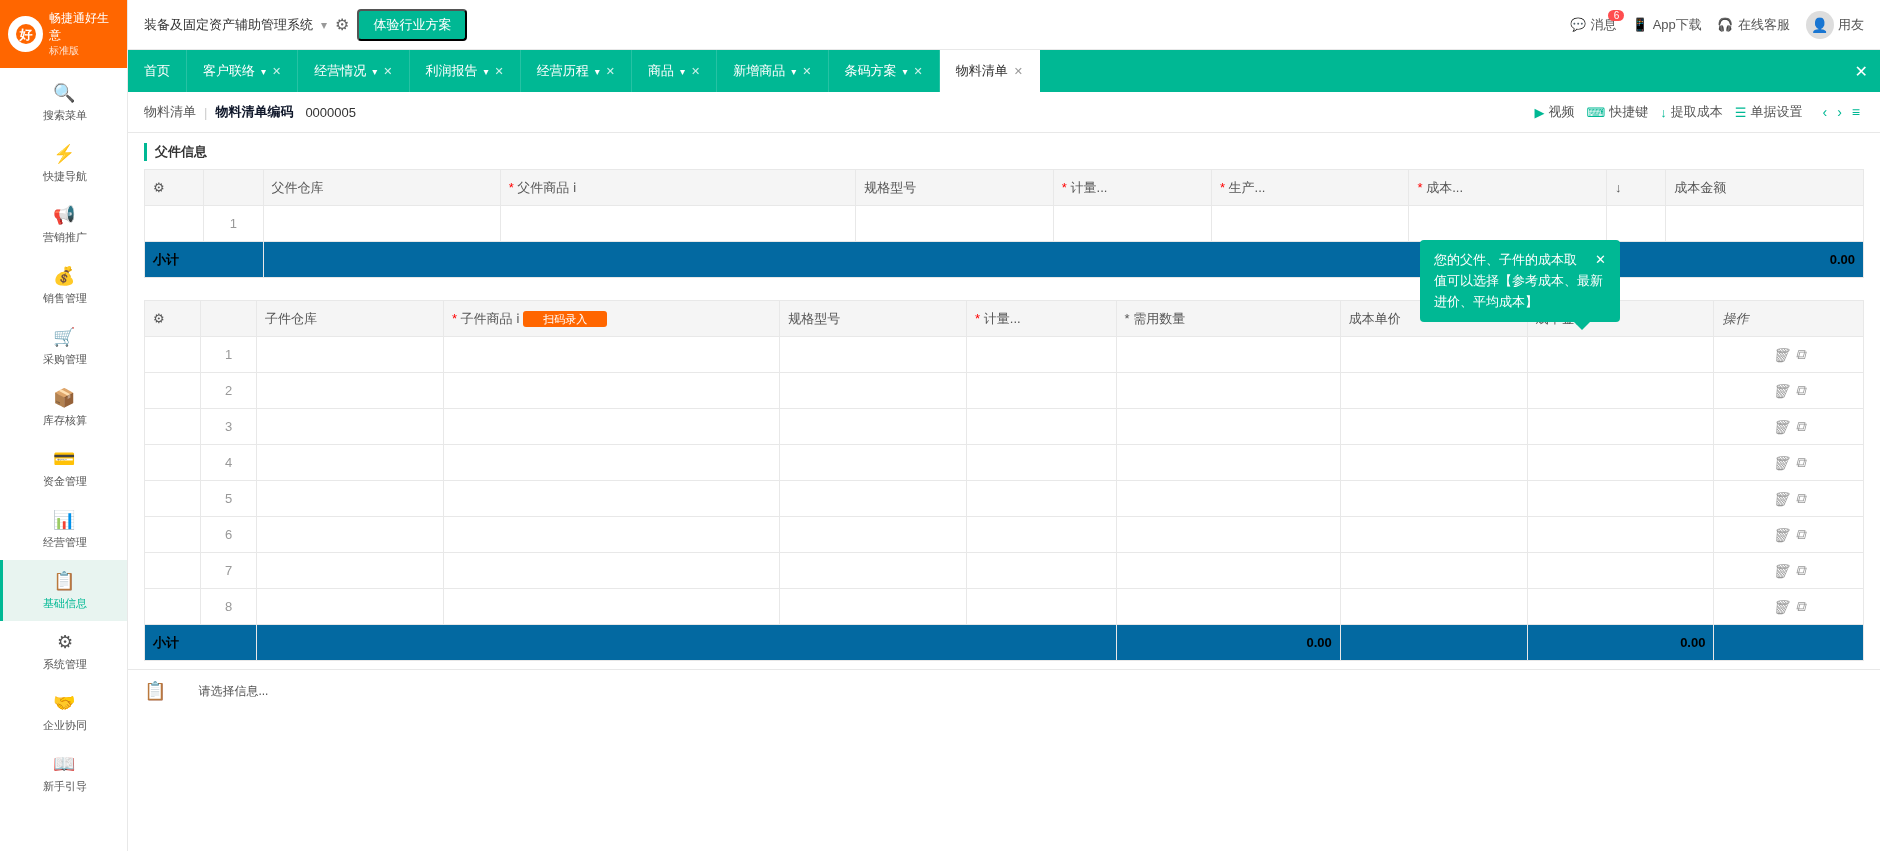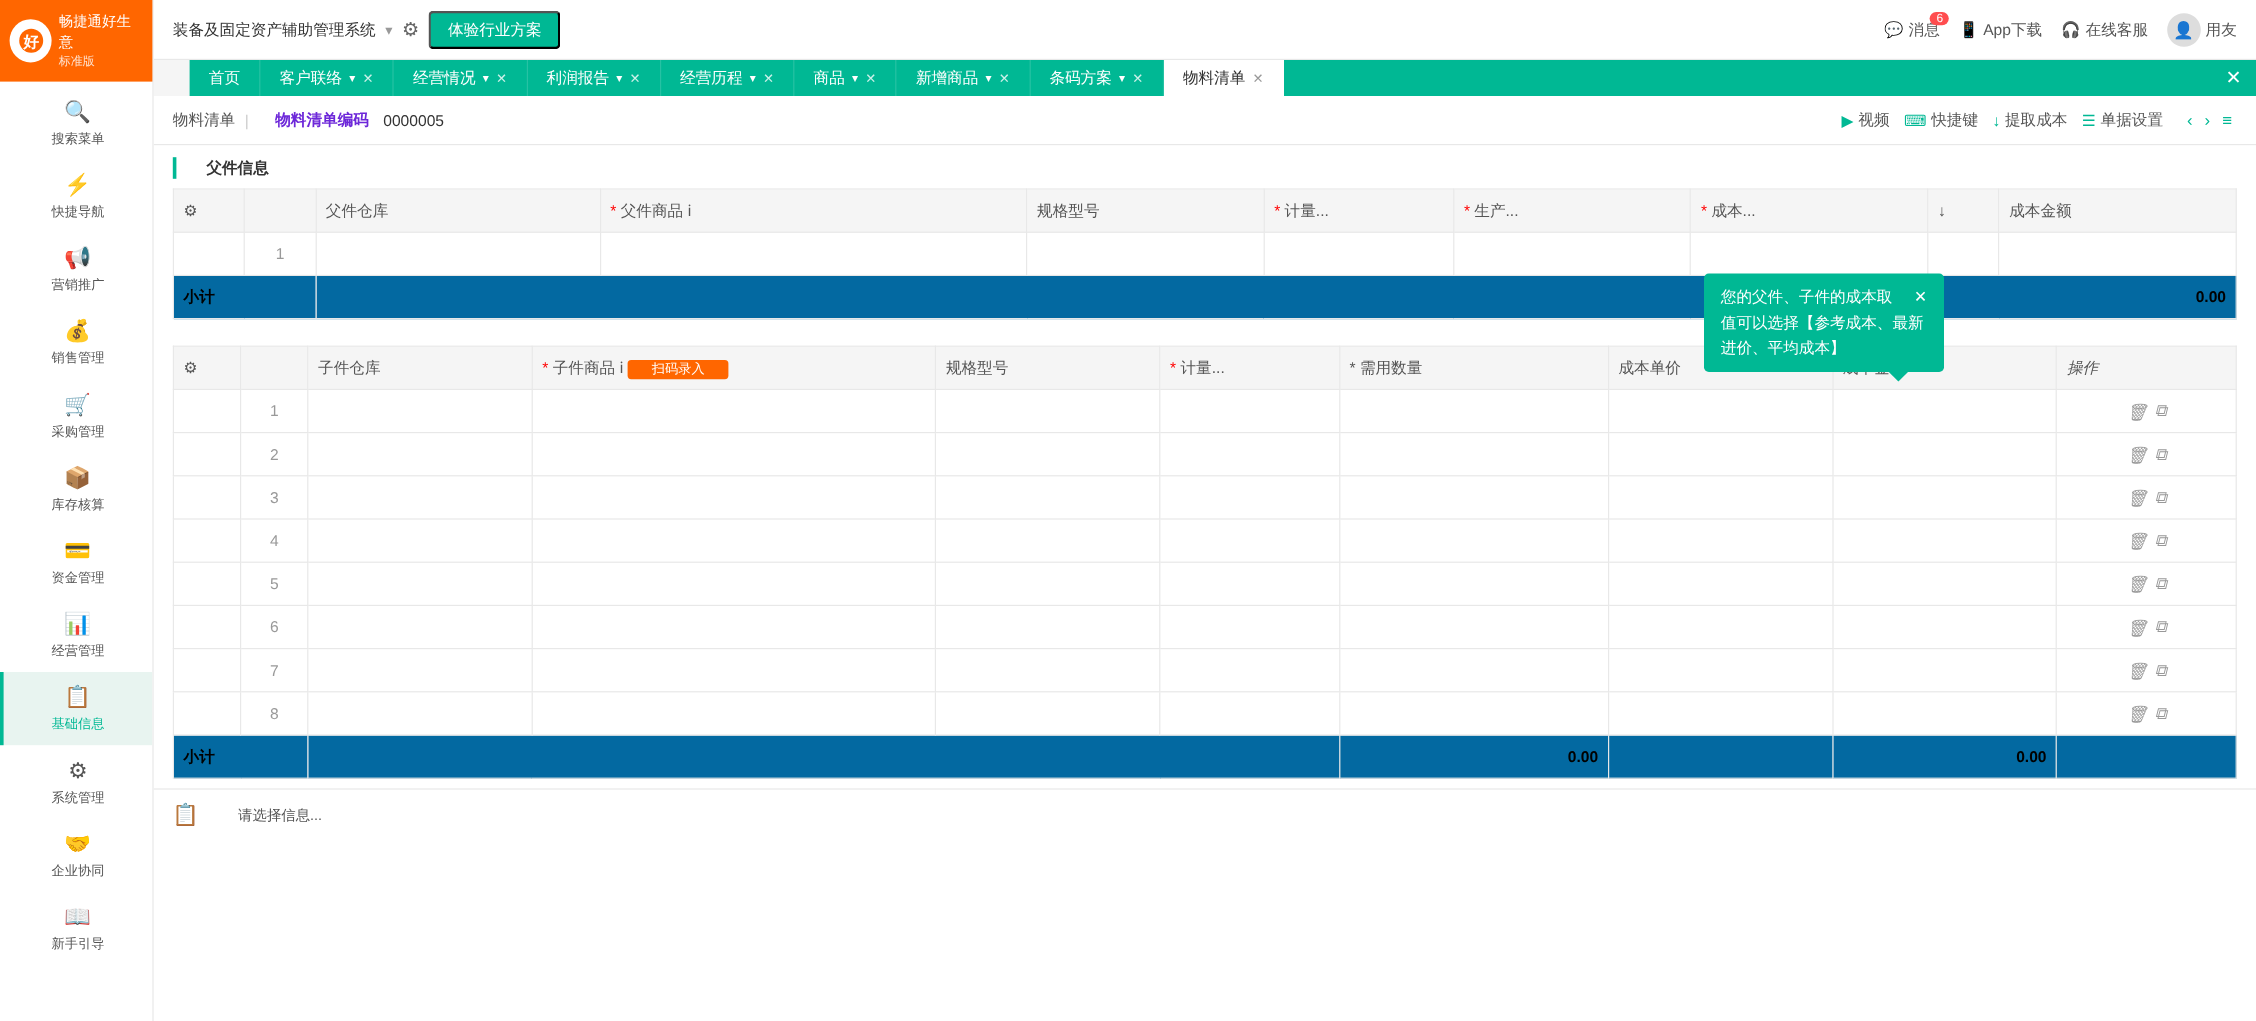--- a/index.html
+++ b/index.html
@@ -26,45 +26,45 @@
     .topbar-system-name { color: #333; font-size: 13px; }
     .topbar-system-arrow { color: #999; font-size: 12px; }
     .topbar-gear { color: #666; font-size: 16px; cursor: pointer; }
     .topbar-trial { background: #00b894; color: #fff; padding: 5px 14px; border-radius: 4px; font-size: 13px; cursor: pointer; }
     .topbar-actions { display: flex; align-items: center; gap: 16px; margin-left: auto; }
     .topbar-action { display: flex; align-items: center; gap: 4px; color: #555; cursor: pointer; font-size: 12px; position: relative; }
     .topbar-badge { background: #ff4d4f; color: #fff; border-radius: 10px; font-size: 10px; padding: 0 4px; position: absolute; top: -6px; right: -8px; min-width: 16px; text-align: center; }
     .topbar-avatar { width: 28px; height: 28px; background: #ddd; border-radius: 50%; display: flex; align-items: center; justify-content: center; color: #666; font-size: 14px; }
 
     
-    .nav-tabs { background: #00b894; display: flex; align-items: center; height: 30px; padding: 0; overflow-x: auto; margin-left: 30px; }
+    .nav-tabs { background: #00b894; display: flex; align-items: center; height: 42px; padding: 0; overflow-x: auto; }
     .nav-tab { color: #fff; padding: 0 16px; height: 100%; display: flex; align-items: center; gap: 6px; cursor: pointer; white-space: nowrap; font-size: 13px; border-right: 1px solid rgba(255,255,255,0.15); }
     .nav-tab.active { background: #fff; color: #333; }
     .nav-tab .close-btn { font-size: 11px; color: rgba(255,255,255,0.8); }
     .nav-tab.active .close-btn { color: #999; }
     .nav-tab .arrow { font-size: 10px; }
     .nav-close-all { margin-left: auto; color: #fff; padding: 0 12px; cursor: pointer; font-size: 16px; }
 
     
     .content { flex: 1; overflow-y: auto; background: #f5f5f5; padding: 0; }
     .page-content { background: #fff; min-height: 100%; padding: 0; }
 
     
     .page-header { display: flex; align-items: center; padding: 10px 16px; border-bottom: 1px solid #e8e8e8; background: #fff; gap: 16px; }
     .page-header-breadcrumb { display: flex; align-items: center; gap: 8px; }
     .breadcrumb-item { color: #555; font-size: 13px; }
     .breadcrumb-sep { color: #ccc; }
-    .breadcrumb-item.active { color: #6d28d9; font-weight: bold; margin-left: 14px; }
+    .breadcrumb-item.active { color: #0f172a; font-weight: bold; }
     .page-header-actions { margin-left: auto; display: flex; align-items: center; gap: 12px; }
     .header-action-btn { display: flex; align-items: center; gap: 4px; color: #555; cursor: pointer; font-size: 12px; }
     .header-action-btn .icon { color: #00b894; }
 
     
     .section { padding: 10px 16px 0; }
-    .section-title { font-size: 13px; color: #333; font-weight: bold; margin-bottom: 8px; padding-left: 25px; border-left: 3px solid #00b894; }
+    .section-title { font-size: 13px; color: #333; font-weight: bold; margin-bottom: 8px; padding-left: 8px; border-left: 3px solid #00b894; }
 
     
     .data-table { width: 100%; border-collapse: collapse; border: 1px solid #e8e8e8; font-size: 12px; }
     .data-table th { background: #f5f5f5; color: #555; padding: 8px 8px; border: 1px solid #e8e8e8; text-align: left; white-space: nowrap; font-weight: normal; }
     .data-table th .required { color: #f00; }
     .data-table td { padding: 6px 8px; border: 1px solid #e8e8e8; height: 36px; }
     .data-table tr.subtotal { background: #0369a1; }
     .data-table tr.subtotal td { font-weight: bold; }
     .gear-col { color: #666; text-align: center; width: 30px; }
     .scan-btn { background: #ff6600; color: #fff; padding: 2px 20px; border-radius: 3px; font-size: 11px; cursor: pointer; white-space: nowrap; }

